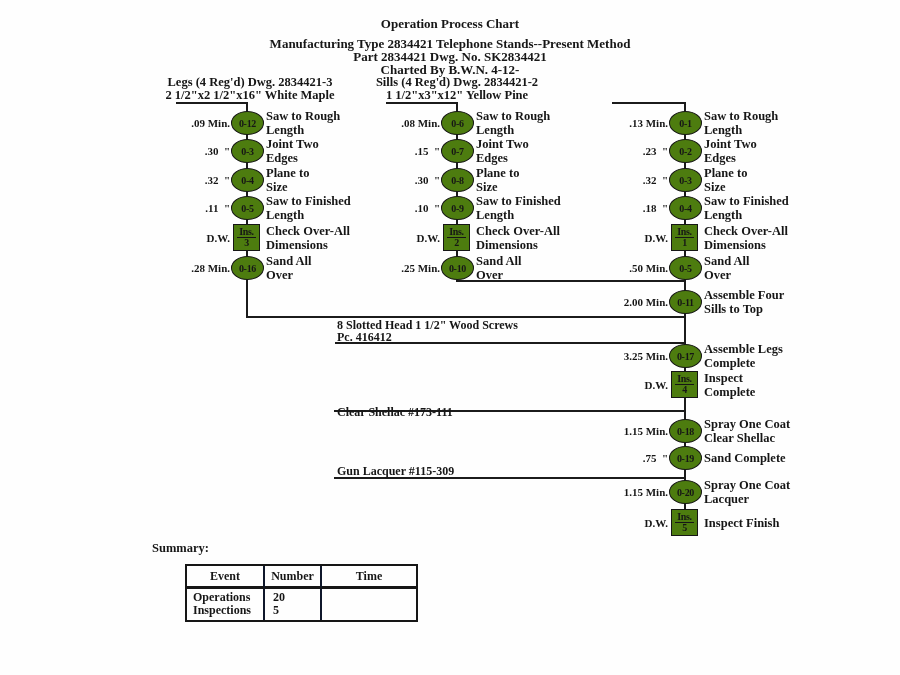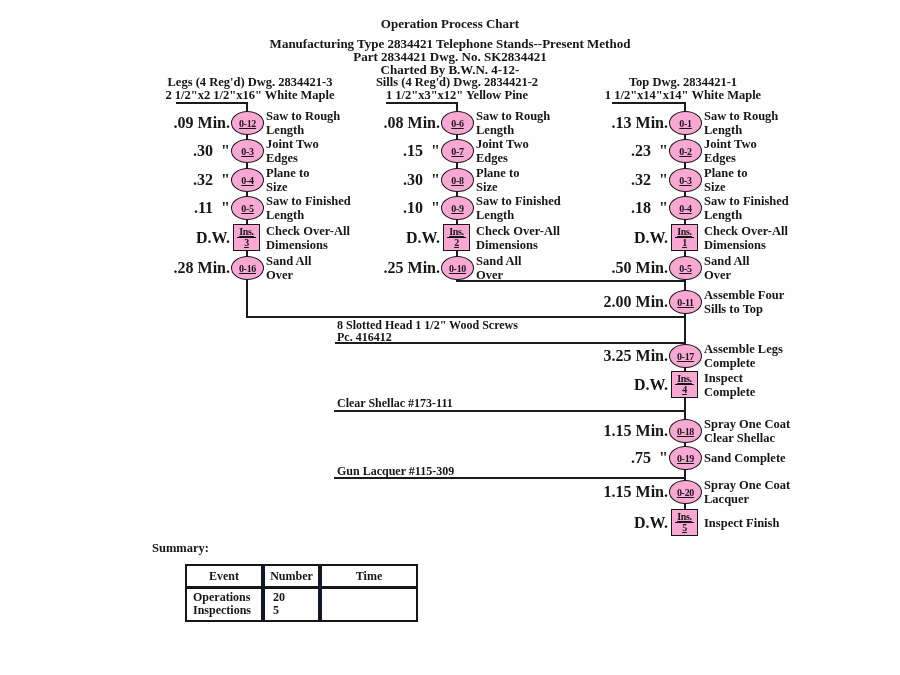--- a/index.html
+++ b/index.html
@@ -9,39 +9,39 @@
   
   .ctr{position:absolute;left:0;width:900px;text-align:center;font-size:13px;line-height:13px;}
   
   .colhead{position:absolute;width:230px;text-align:center;font-size:12.5px;line-height:13px;}
   
   .hline{position:absolute;height:2px;background:#1b1b1b;}
   .vline{position:absolute;width:2px;background:#1b1b1b;}
   
   .node{position:absolute;width:0;height:0;}
   .node .time{position:absolute;right:17px;top:0;transform:translateY(-50%);
-              width:96px;text-align:right;font-size:16px;white-space:pre;}
+              width:96px;text-align:right;font-size:11px;white-space:pre;}
   .node .sym{position:absolute;left:-16px;top:-12px;width:31px;height:22px;
-             border:1.5px solid #161616;border-radius:50%;background:#f9a8d4;
+             border:1.5px solid #161616;border-radius:50%;background:#4d7c0f;
              display:flex;align-items:center;justify-content:center;
-             font-size:10px;letter-spacing:-0.3px;z-index:2;text-decoration:underline;}
+             font-size:10px;letter-spacing:-0.3px;z-index:2;}
   .node .sym.sq{left:-14px;top:-14px;width:25px;height:25px;border-radius:0;
                 flex-direction:column;line-height:10px;font-size:10px;align-items:center;}
   .node .sym.sq .ins1{border-bottom:1px solid #161616;padding:0 2px;}
   .node .desc{position:absolute;left:19px;top:0;transform:translateY(-50%);
               font-size:12.5px;line-height:14px;white-space:nowrap;}
   
   .mat{position:absolute;font-size:12px;line-height:12px;white-space:nowrap;}
   
   .sum-label{position:absolute;left:152px;top:541px;font-size:12.5px;}
   .sum-table{position:absolute;left:185px;top:564px;border:2px solid #161616;
              display:grid;grid-template-columns:78px 57px 94px;font-size:12px;background:#fefefe;}
   .sum-table .hc{border-bottom:3px solid #161616;text-align:center;padding:3px 2px 2px 2px;}
   .sum-table .bc{padding:2px 0 3px 6px;line-height:13px;}
-  .sum-table .c1,.sum-table .c2{border-right:4px solid #0f172a;}
+  .sum-table .c1,.sum-table .c2{border-right:2px solid #0f172a;}
   .sum-table .num{text-align:left;padding-left:8px;}
   
   .caption{position:absolute;left:148px;top:626px;
            font-family:"Liberation Sans","DejaVu Sans",sans-serif;font-size:13.5px;
            color:#1c1c1c;font-weight:400;white-space:nowrap;}
   .caption .fig{font-weight:700;font-size:14px;letter-spacing:0.2px;}
   .caption .sep{margin:0 5px;color:#333;}
 </style>
 </head>
 <body>
@@ -53,43 +53,39 @@
   <div class="ctr" style="top:50px">Part 2834421 Dwg. No. SK2834421</div>
   <div class="ctr" style="top:63px">Charted By B.W.N. 4-12-</div>
 
   <div class="colhead" style="left:135px;top:76px">
     <div>Legs (4 Reg'd) Dwg. 2834421-3</div>
       <div>2 1/2"x2 1/2"x16" White Maple</div>
   </div>
   <div class="colhead" style="left:342px;top:76px">
     <div>Sills (4 Reg'd) Dwg. 2834421-2</div>
       <div>1 1/2"x3"x12" Yellow Pine</div>
-  </div>
-  <div class="colhead" style="left:568px;top:76px">
-    <div>Top Dwg. 2834421-1</div>
-      <div>1 1/2"x14"x14" White Maple</div>
   </div>
 
   <div class="hline" style="left:176px;top:102px;width:72px"></div>
   <div class="hline" style="left:386px;top:102px;width:72px"></div>
   <div class="hline" style="left:612px;top:102px;width:74px"></div>
   <div class="vline" style="left:246px;top:102px;height:216px"></div>
   <div class="vline" style="left:456px;top:102px;height:180px"></div>
   <div class="vline" style="left:684px;top:102px;height:434px"></div>
   <div class="hline" style="left:456px;top:280px;width:230px"></div>
   <div class="hline" style="left:246px;top:316px;width:440px"></div>
   <div class="hline" style="left:335px;top:342px;width:351px"></div>
   <div class="hline" style="left:334px;top:410px;width:352px"></div>
   <div class="hline" style="left:334px;top:477px;width:352px"></div>
 
   <div class="mat" style="left:337px;top:319px">
     <div>8 Slotted Head 1 1/2" Wood Screws</div>
       <div>Pc. 416412</div>
   </div>
-  <div class="mat" style="left:337px;top:397px">
+  <div class="mat" style="left:337px;top:406px">
     <div>Clear Shellac #173-111</div>
   </div>
   <div class="mat" style="left:337px;top:465px">
     <div>Gun Lacquer #115-309</div>
   </div>
 
   <div class="node" style="left:247px;top:123px">
     <div class="time">.09 Min.</div>
     <div class="sym">
         <span>0-12</span>

